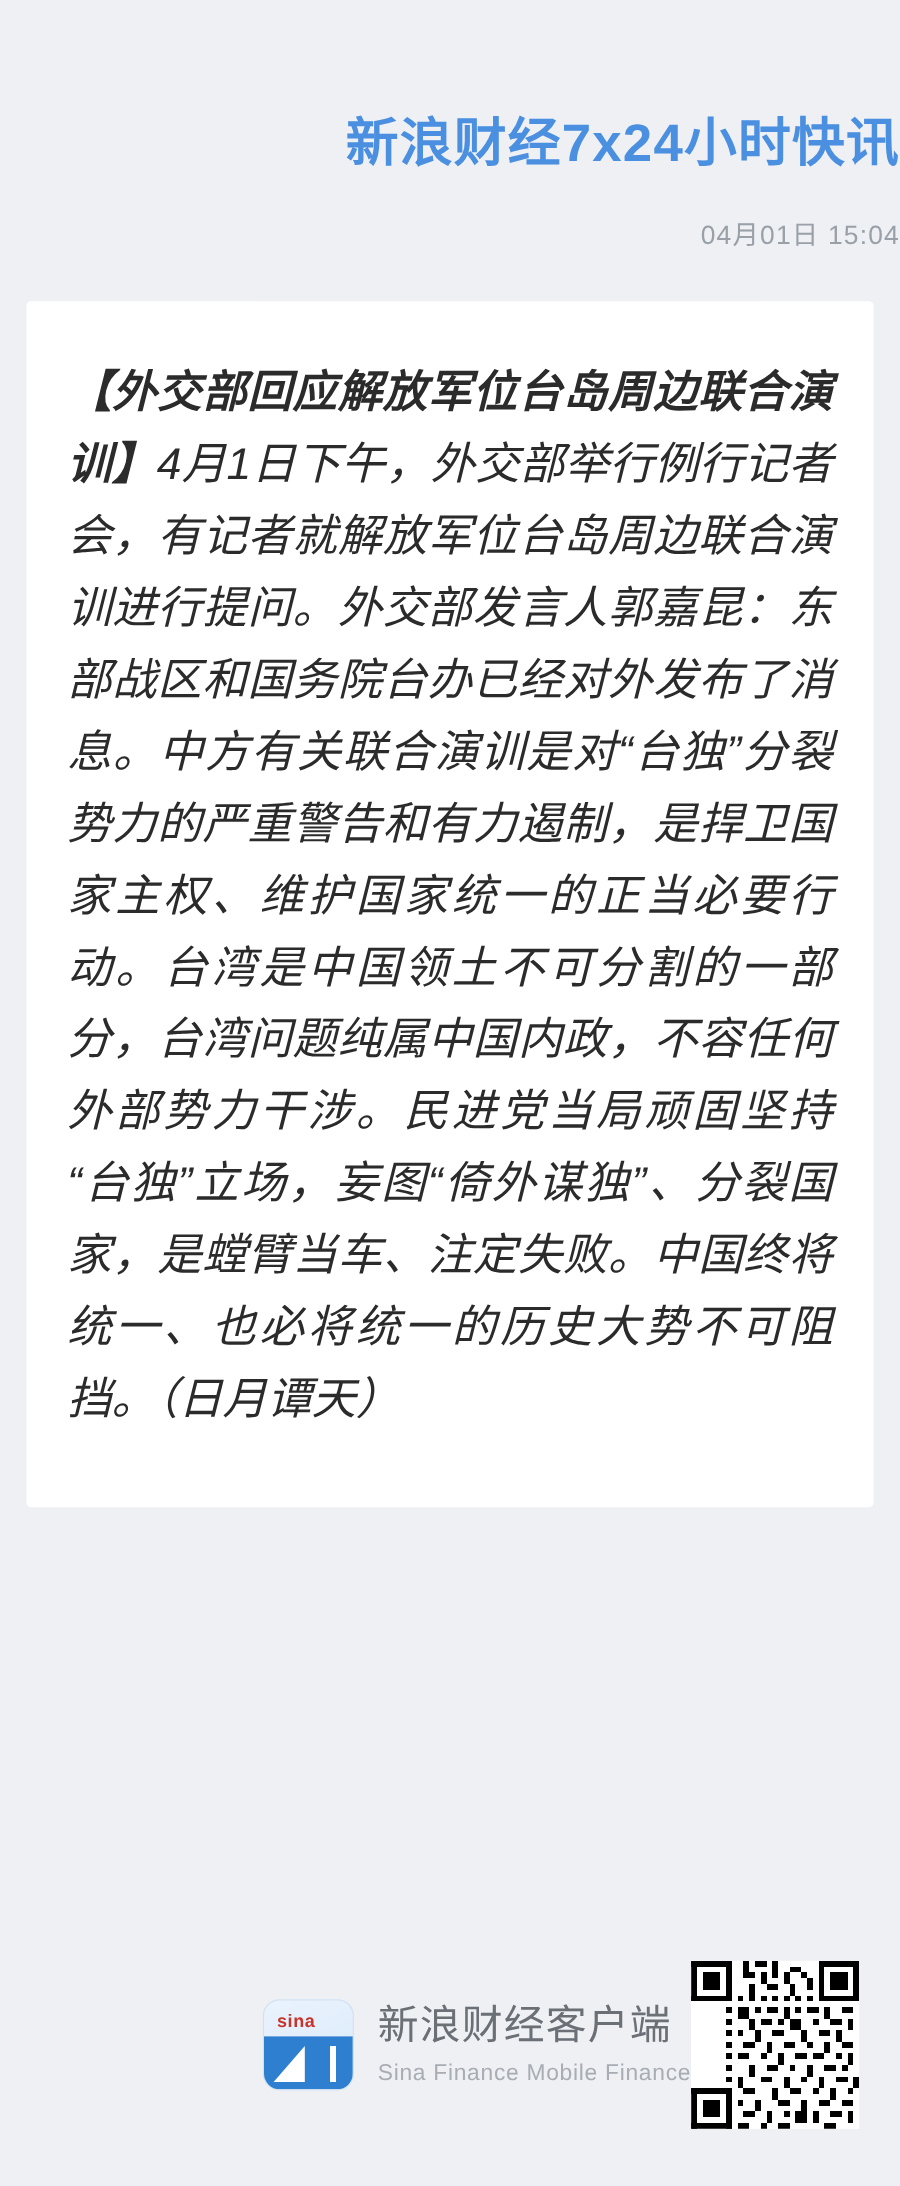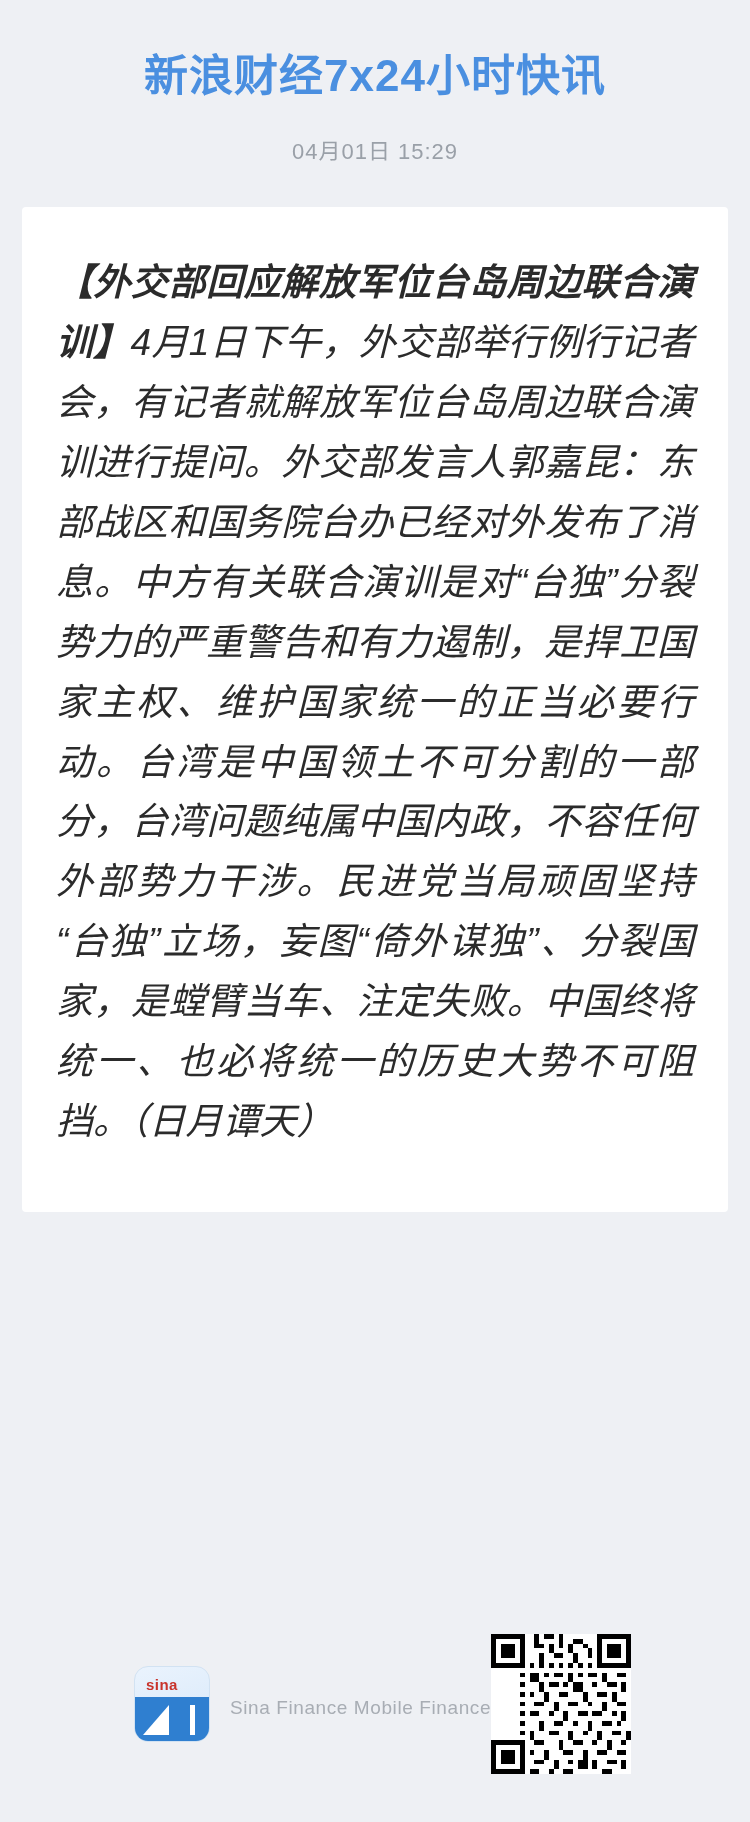--- a/index.html
+++ b/index.html
@@ -16,22 +16,23 @@
   .page {
     width: 750px;
     min-height: 1822px;
     background: #eef0f4;
     box-sizing: border-box;
     display: flex;
     flex-direction: column;
   }
   
   .header {
-    padding-top: 48px;
-    text-align: center;
+    padding-top: 64px;
+    text-align: right;
+    margin-top: 28px;
   }
   .header-title {
     color: #4a8fe0;
     font-size: 44px;
     font-weight: bold;
     letter-spacing: 1px;
     line-height: 1.25;
     font-family: "Liberation Sans", "DejaVu Sans", sans-serif;
   }
   .header-time {
@@ -63,21 +64,21 @@
   }
   
   .spacer {
     flex: 1 1 auto;
     min-height: 40px;
   }
   
   .footer {
     display: flex;
     align-items: center;
-    justify-content: center;
+    justify-content: flex-end;
     padding: 0 34px 48px 49px;
     box-sizing: border-box;
   }
   .brand {
     display: flex;
     align-items: center;
   }
   .app-logo {
     width: 74px;
     height: 74px;
@@ -145,36 +146,37 @@
   }
   .qr svg { display: block; }
 </style>
 </head>
 <body>
 
 <div class="page">
 
   <div class="header">
     <div class="header-title">新浪财经7x24小时快讯</div>
-    <div class="header-time">04月01日 15:29</div>
+    <div class="header-time">04月01日 15:04</div>
   </div>
 
   <div class="card">
     <div class="article-body"><span class="lead">【外交部回应解放军位台岛周边联合演训】</span><span>4月1日下午，外交部举行例行记者会，有记者就解放军位台岛周边联合演训进行提问。外交部发言人郭嘉昆：东部战区和国务院台办已经对外发布了消息。中方有关联合演训是对“台独”分裂势力的严重警告和有力遏制，是捍卫国家主权、维护国家统一的正当必要行动。台湾是中国领土不可分割的一部分，台湾问题纯属中国内政，不容任何外部势力干涉。民进党当局顽固坚持“台独”立场，妄图“倚外谋独”、分裂国家，是螳臂当车、注定失败。中国终将统一、也必将统一的历史大势不可阻挡。（日月谭天）</span></div>
   </div>
 
   <div class="spacer"></div>
 
   <div class="footer">
     <div class="brand">
       <div class="app-logo">
         <div class="sina-eye">sina</div>
         <div class="chart"></div>
       </div>
       <div class="brand-text">
+        <div class="brand-name">新浪财经客户端</div>
         <div class="brand-sub">Sina Finance Mobile Finance</div>
       </div>
     </div>
 
     <div class="qr">
       <svg viewBox="0 0 29 29" width="140" height="140" shape-rendering="crispEdges" aria-hidden="true">
         <rect width="29" height="29" fill="#ffffff"></rect>
         <g fill="#000000">
 
           <rect x="0" y="0" width="7" height="1"></rect>

